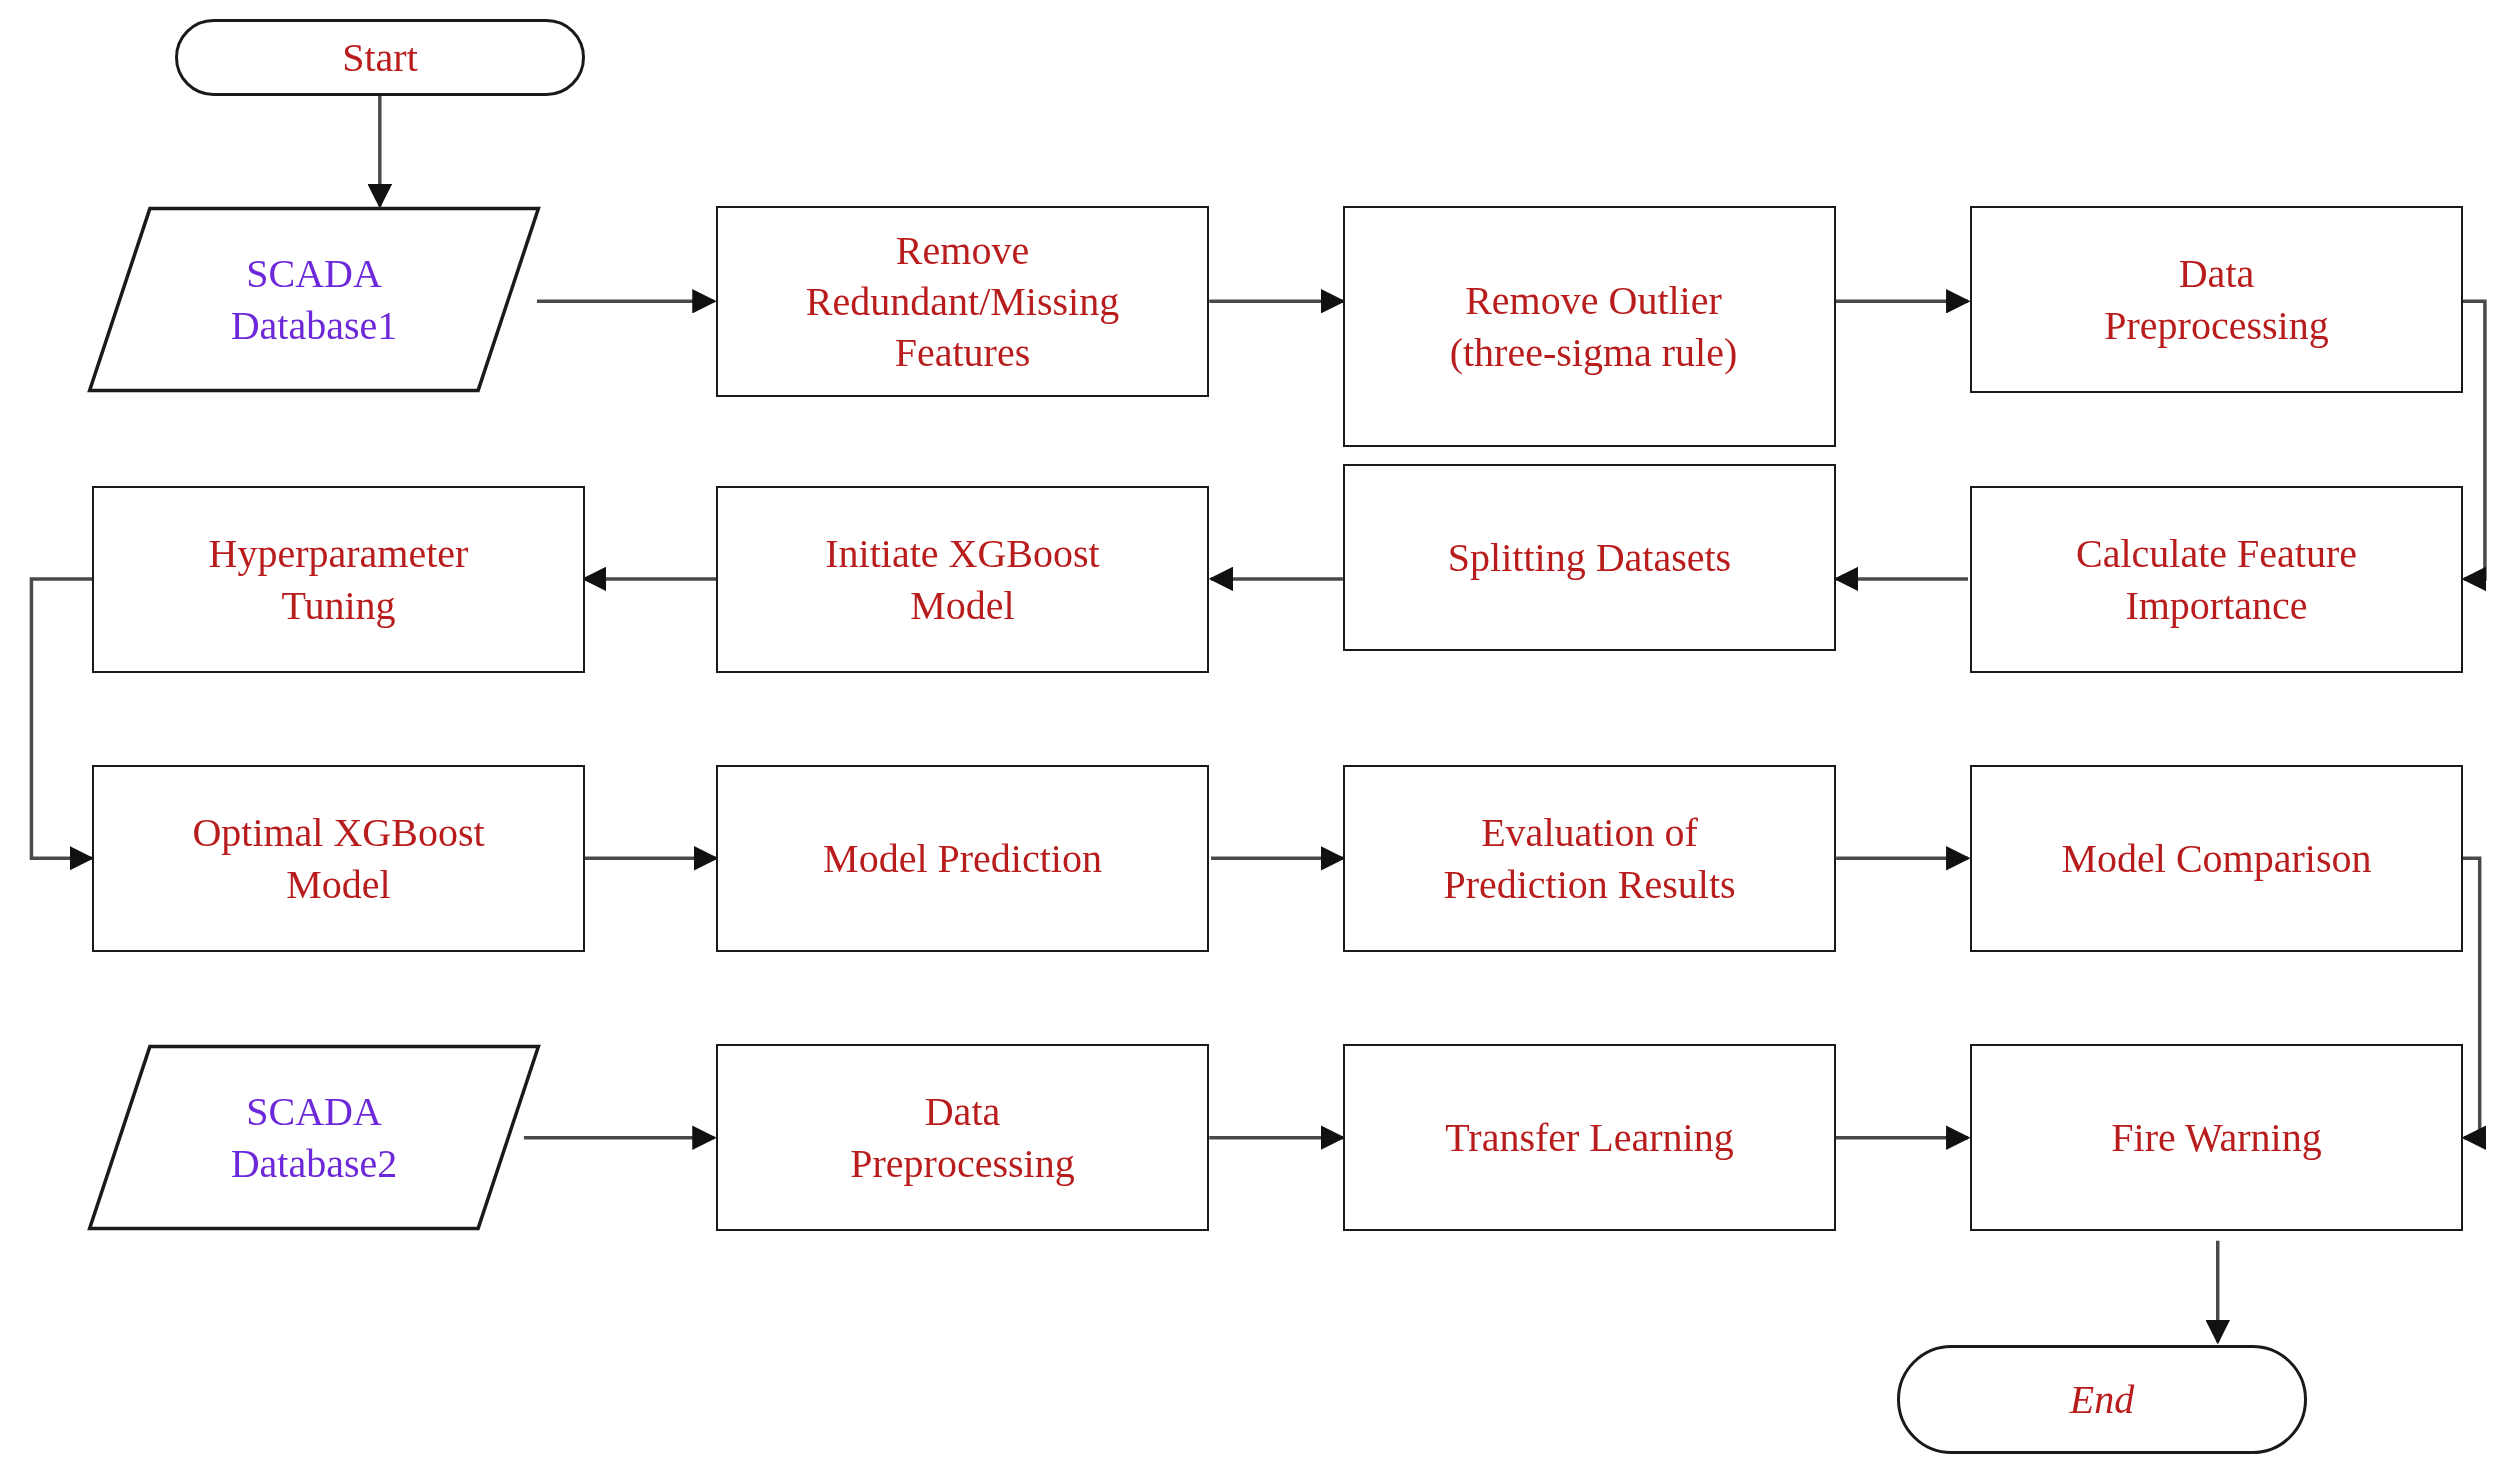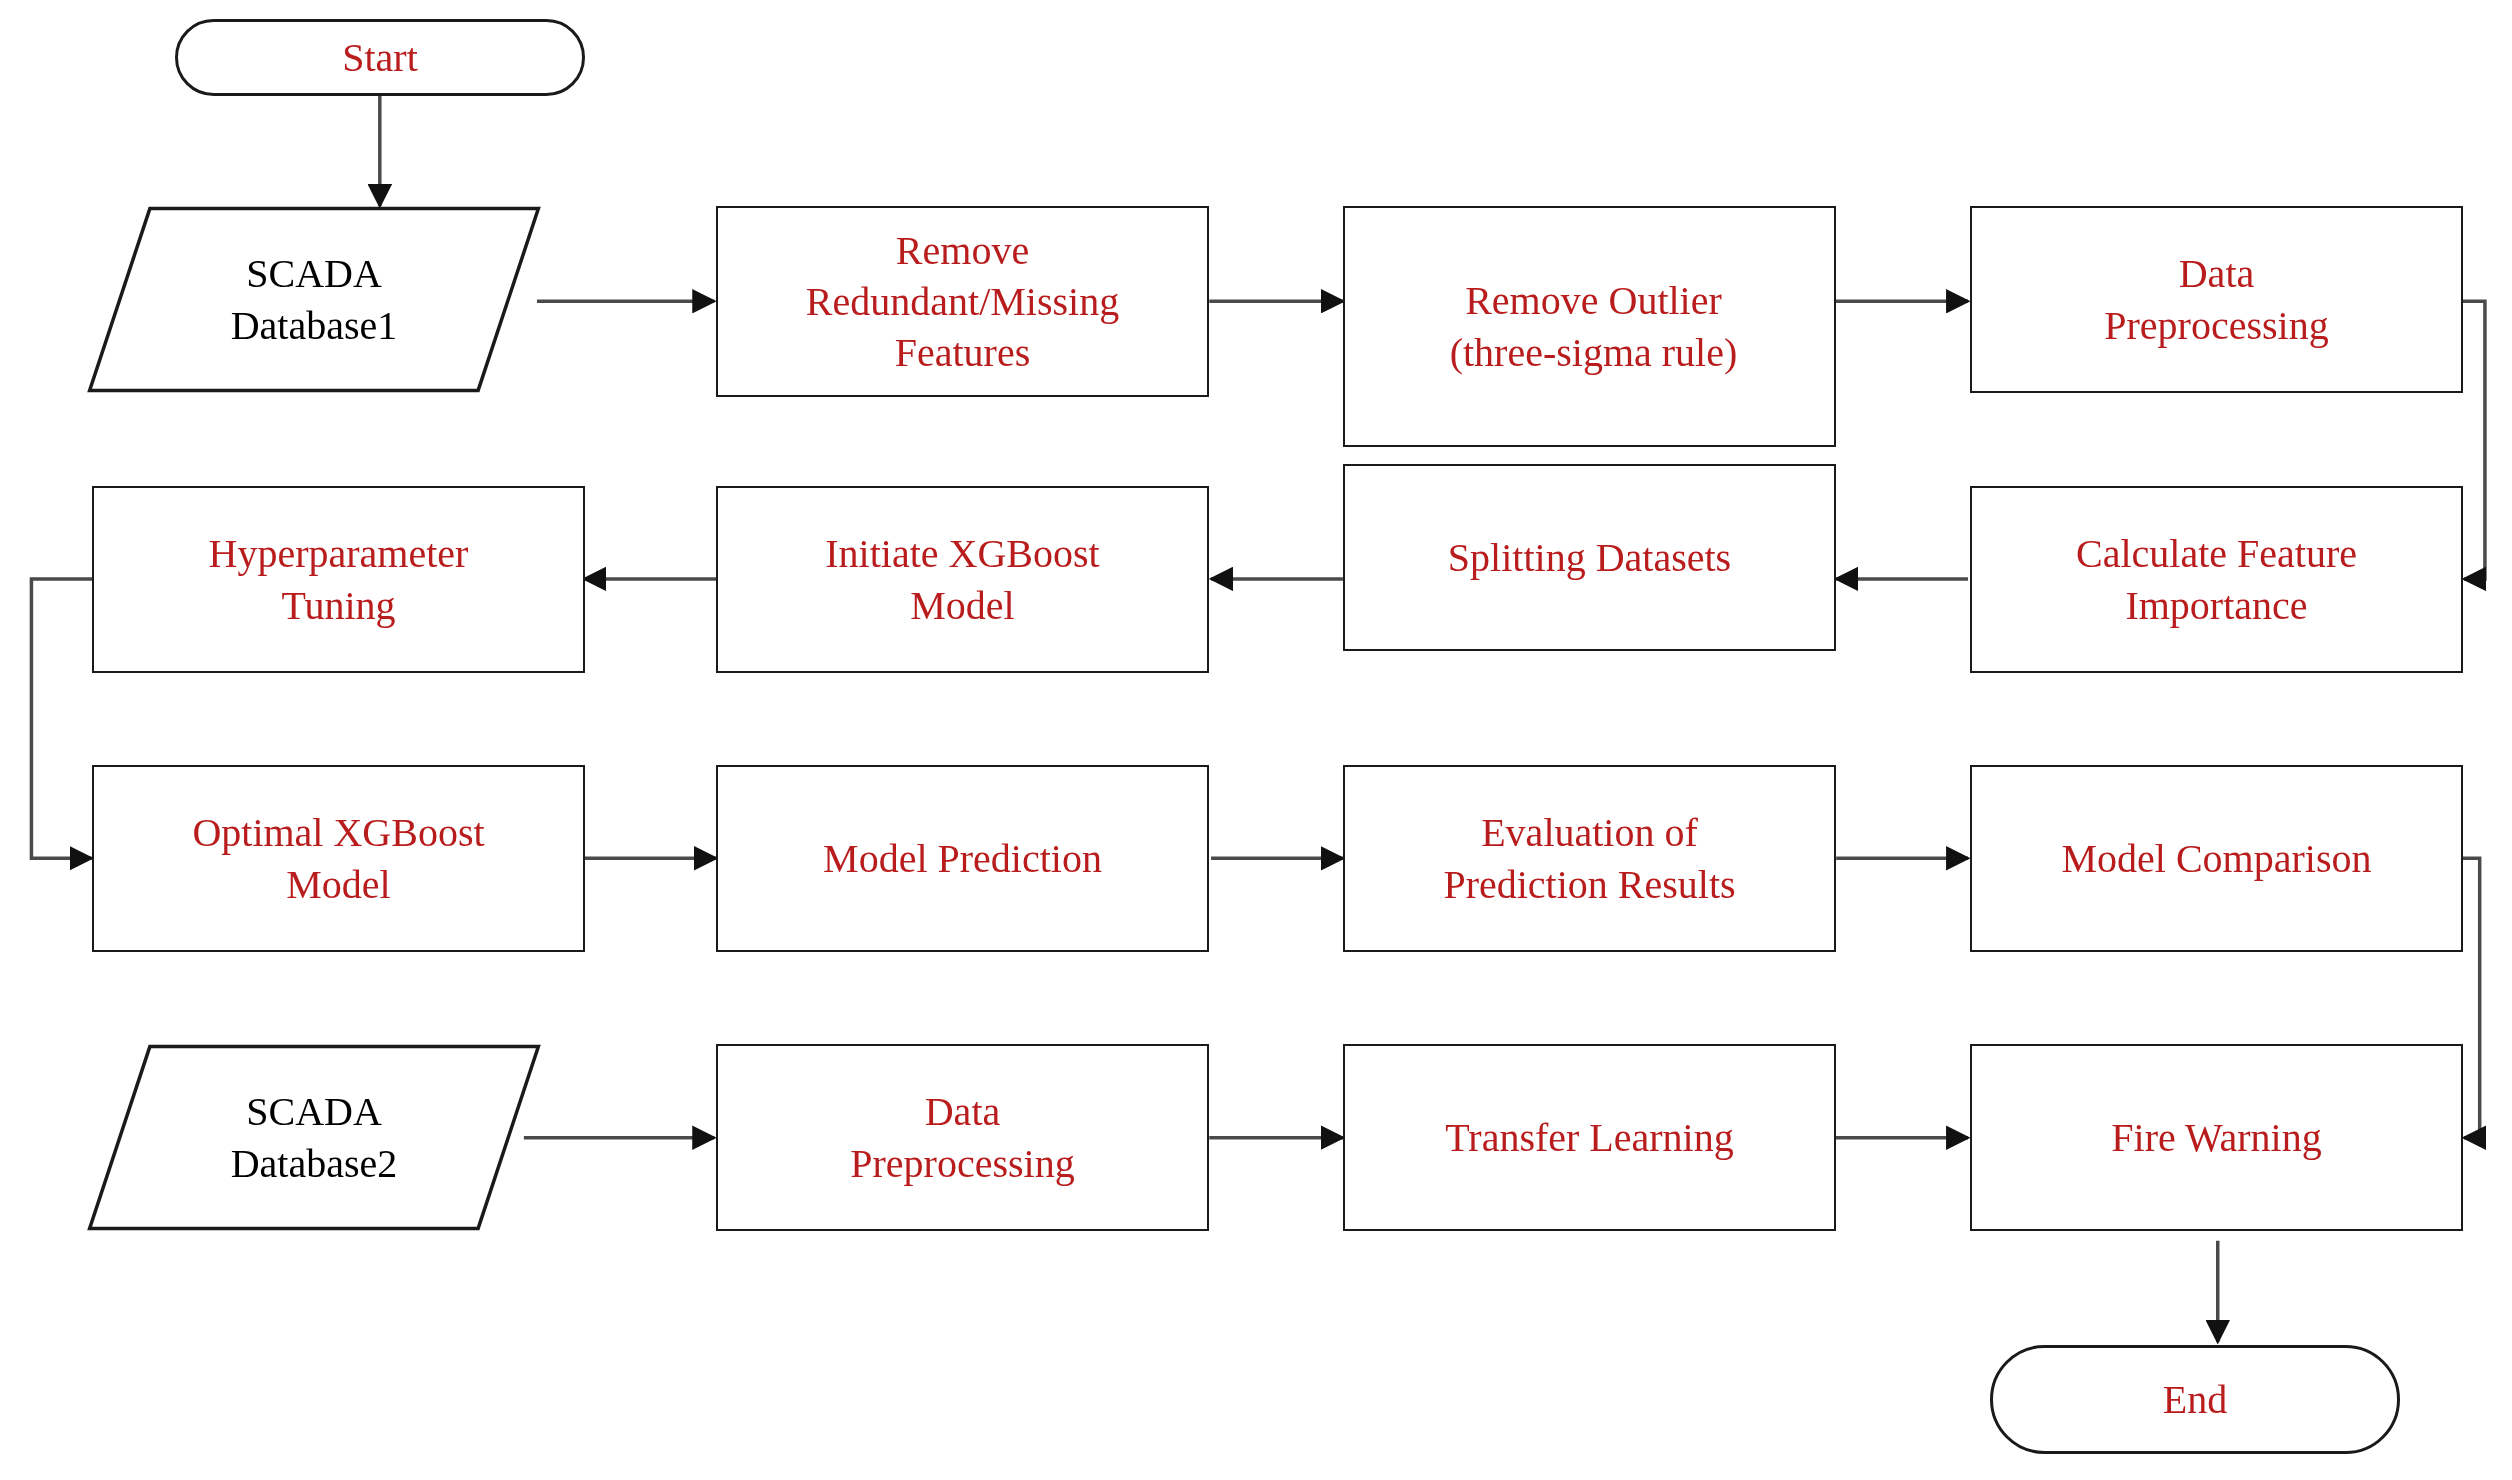--- a/index.html
+++ b/index.html
@@ -61,21 +61,21 @@
   .io-wrap .io-text {
     position: absolute;
     left: 0;
     top: 0;
     width: 100%;
     height: 100%;
     display: flex;
     align-items: center;
     justify-content: center;
     text-align: center;
-    color: #000000;
+    color: #6d28d9;
     font-size: 40px;
     line-height: 1.28;
     white-space: pre-line;
   }
 </style>
 </head>
 <body>
 
 <div id="canvas">
 
@@ -202,18 +202,18 @@
   </div>
 
   <div class="node process" style="left:1343px; top:1044px; width:493px; height:187px;">
     <span class="label">Transfer Learning</span>
   </div>
 
   <div class="node process" style="left:1970px; top:1044px; width:493px; height:187px;">
     <span class="label">Fire Warning</span>
   </div>
 
-  <div class="node terminator" style="left:1990px; top:1345px; width:410px; height:109px;">
+  <div class="node terminator" style="left:1897px; top:1345px; width:410px; height:109px;font-style:italic;">
     <span class="label">End</span>
   </div>
 
 </div>
 
 
 </body></html>

